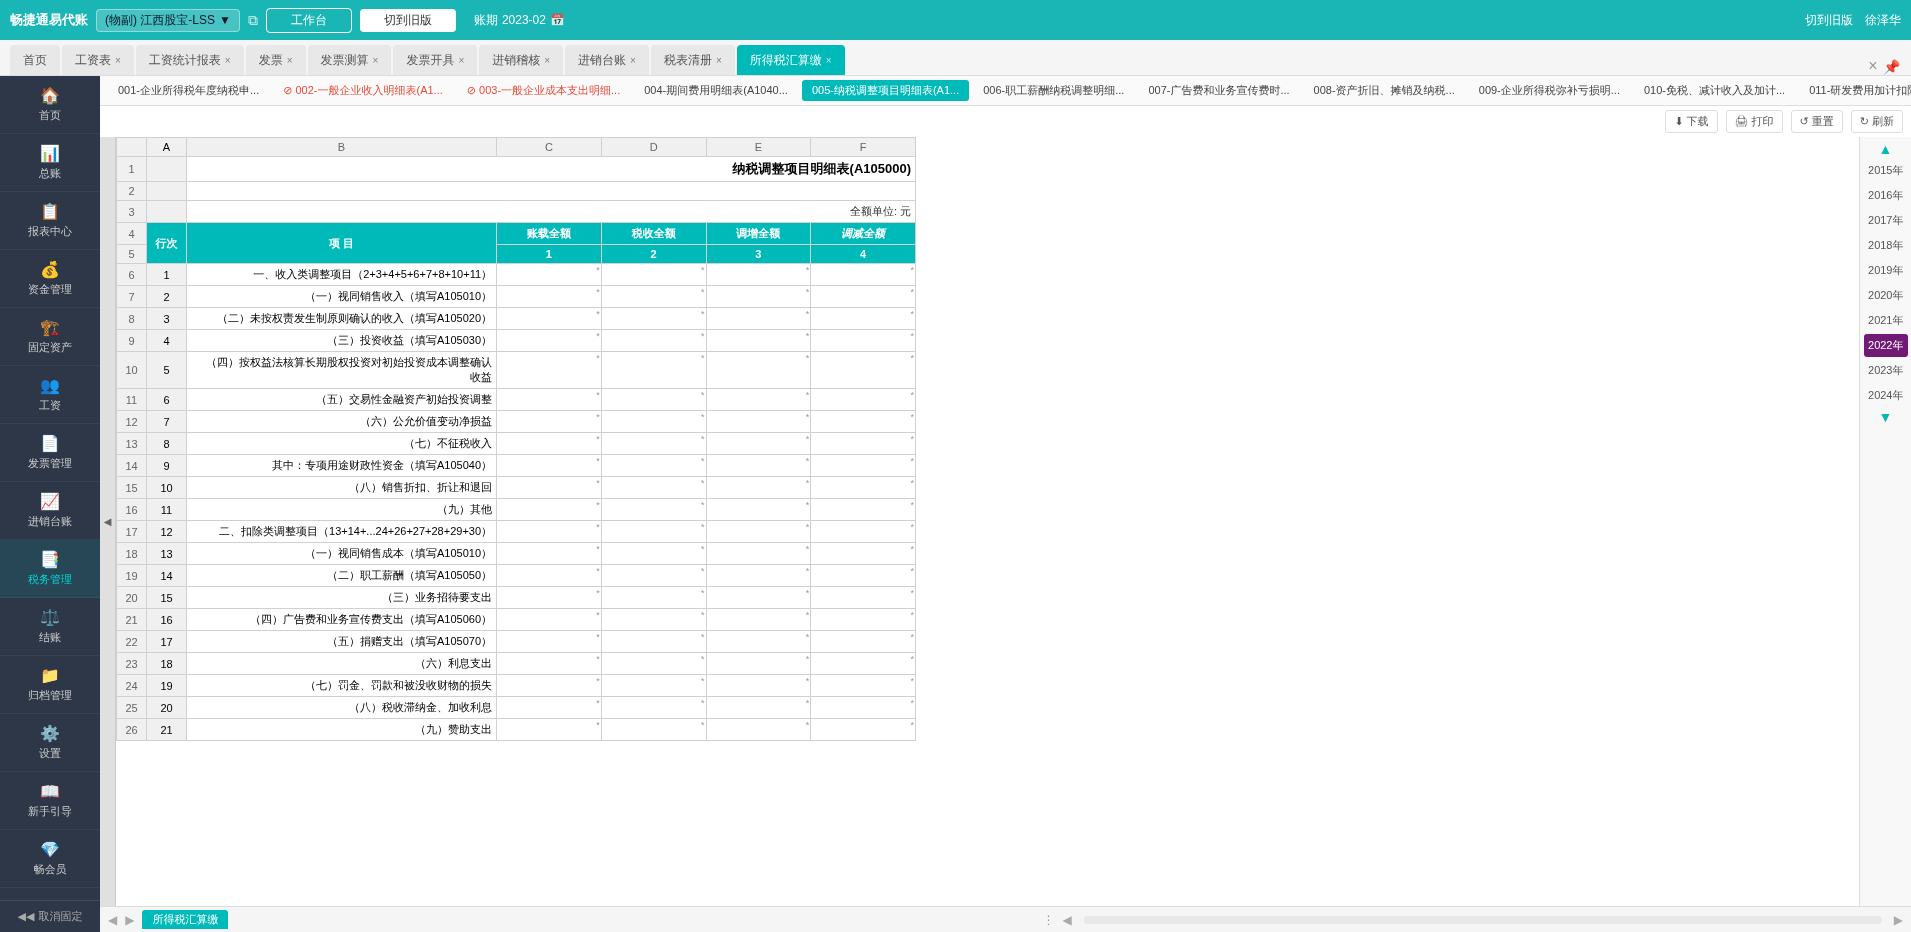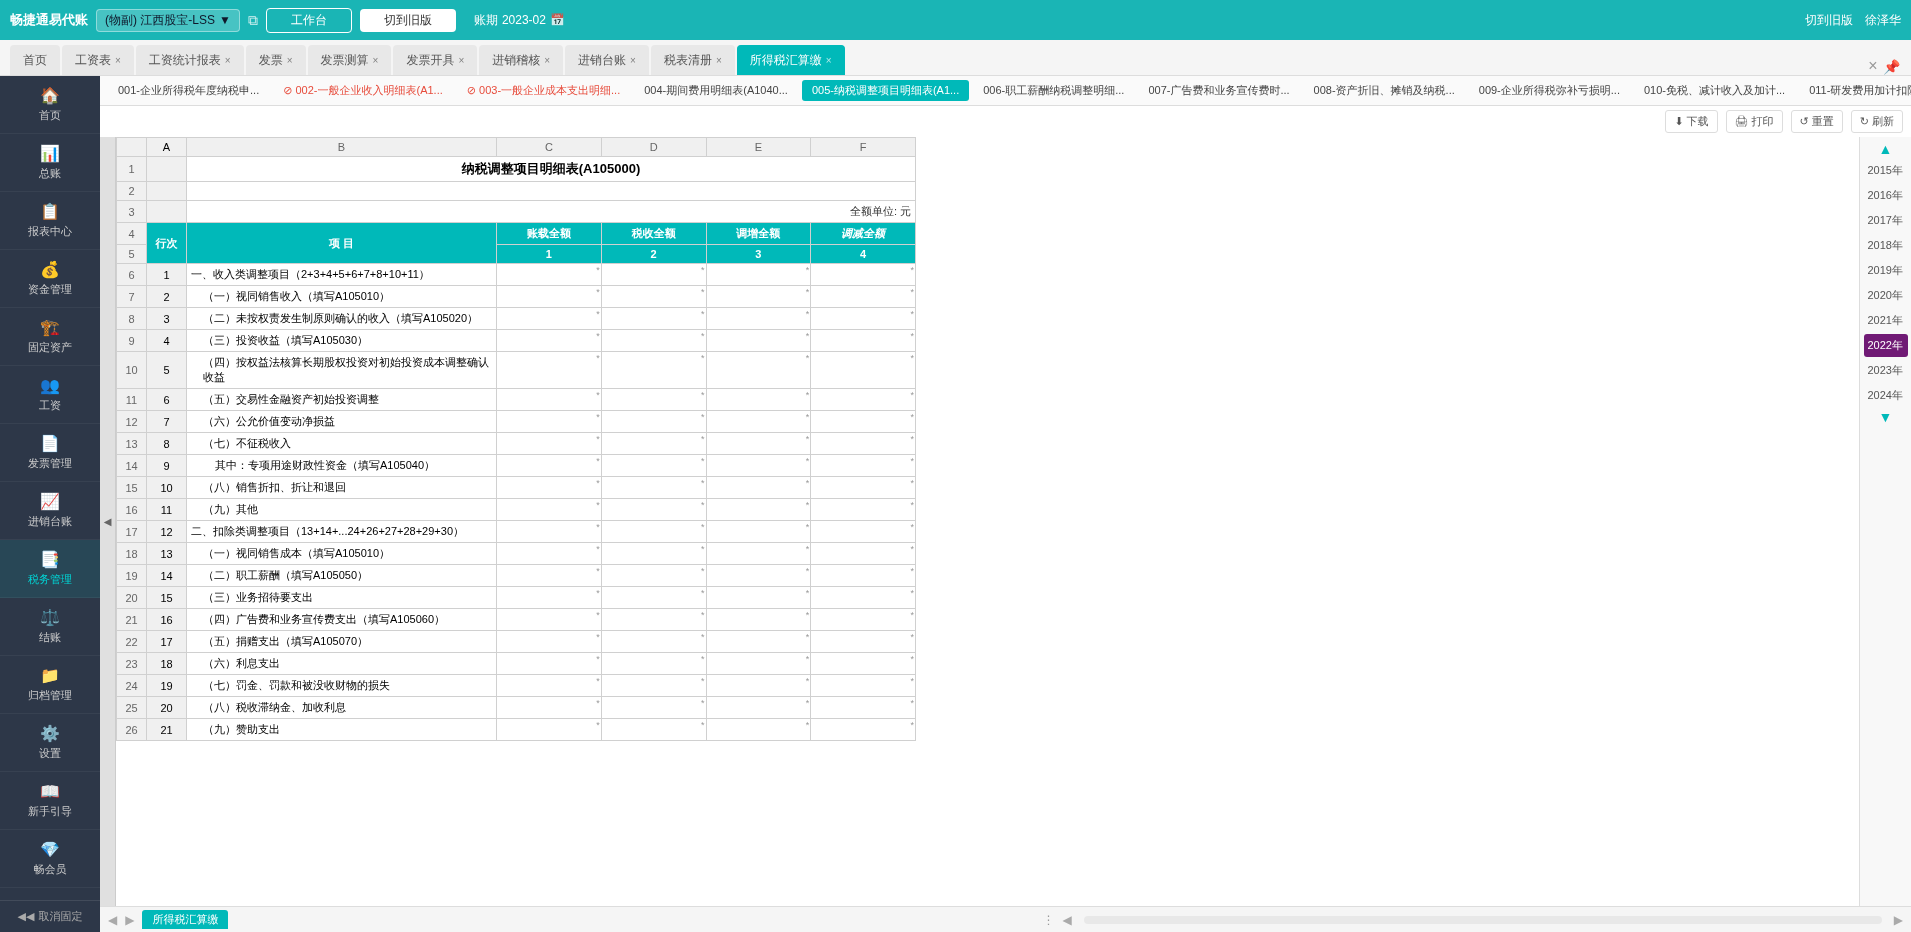--- a/index.html
+++ b/index.html
@@ -50,38 +50,38 @@
     
     .toolbar { display: flex; justify-content: flex-end; gap: 8px; padding: 4px 8px; flex-shrink: 0; align-items: center; }
     .toolbar-btn { display: flex; align-items: center; gap: 3px; padding: 3px 8px; font-size: 11px; color: #555; cursor: pointer; border: 1px solid #ddd; border-radius: 3px; background: white; }
 
     
     .spreadsheet-area { flex: 1; display: flex; overflow: hidden; position: relative; }
     .spreadsheet-wrapper { flex: 1; overflow: auto; }
 
     
     .year-panel { width: 52px; background: #f8f8f8; border-left: 1px solid #ddd; display: flex; flex-direction: column; align-items: center; padding: 4px 0; gap: 2px; overflow-y: auto; flex-shrink: 0; }
-    .year-btn { font-size: 11px; color: #555; cursor: pointer; padding: 4px 4px; width: 44px; text-align: left; border-radius: 3px; writing-mode: horizontal-tb; }
+    .year-btn { font-size: 11px; color: #555; cursor: pointer; padding: 4px 4px; width: 44px; text-align: right; border-radius: 3px; writing-mode: horizontal-tb; }
     .year-btn.active { background: #701a75; color: white; }
     .year-nav { color: #00b9b9; cursor: pointer; font-size: 14px; }
 
     
     .collapse-btn { width: 16px; background: #e0e0e0; cursor: pointer; display: flex; align-items: center; justify-content: center; font-size: 10px; color: #666; border-right: 1px solid #ccc; flex-shrink: 0; }
 
     
     table.sheet { border-collapse: collapse; font-size: 11px; min-width: 800px; }
     table.sheet th, table.sheet td { border: 1px solid #d0d0d0; padding: 3px 4px; white-space: nowrap; }
     table.sheet .row-num { background: #f0f0f0; color: #666; text-align: center; width: 30px; }
     table.sheet .col-a { background: #f0f0f0; width: 40px; text-align: center; }
     .header-row { background: #00b9b9 !important; color: white !important; text-align: center !important; font-weight: bold; }
     .title-row { text-align: center; font-weight: bold; font-size: 13px; background: white; }
     .unit-row { text-align: right; font-size: 11px; background: white; color: #333; }
     .data-cell { text-align: right; position: relative; }
     .data-cell:after { content: '*'; color: #999; font-size: 9px; position: absolute; right: 1px; top: 1px; }
-    .col-b { min-width: 280px; }
+    .col-b { min-width: 280px; text-align: right; }
     .indent1 { padding-left: 16px !important; }
     .indent2 { padding-left: 28px !important; }
 
     
     .bottom-bar { height: 26px; background: #f5f5f5; border-top: 1px solid #ddd; display: flex; align-items: center; padding: 0 8px; gap: 8px; flex-shrink: 0; }
     .bottom-tab { padding: 2px 10px; background: #00b9b9; color: white; font-size: 11px; border-radius: 3px 3px 0 0; cursor: pointer; }
     .bottom-nav { color: #aaa; cursor: pointer; font-size: 12px; }
     .bottom-spacer { flex: 1; }
     .bottom-dots { color: #999; font-size: 12px; }
     .scroll-bar-h { flex: 1; height: 8px; background: #e8e8e8; border-radius: 4px; margin: 0 4px; }

